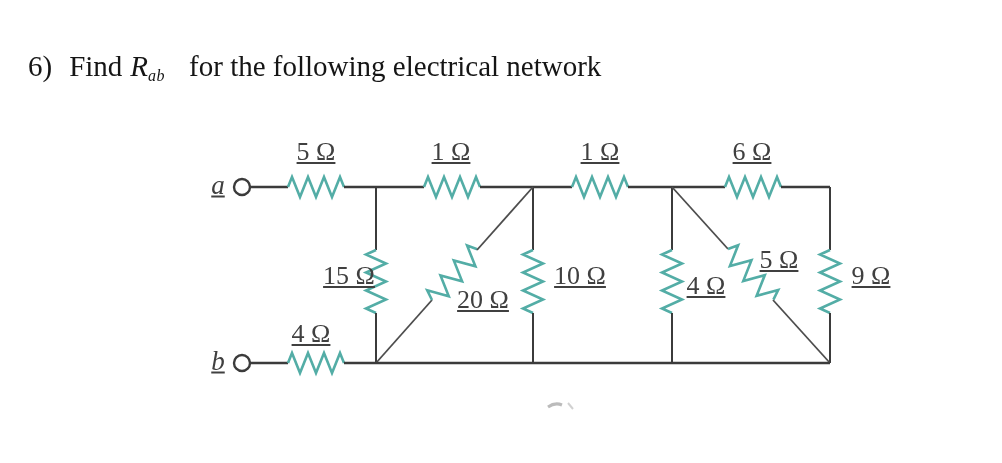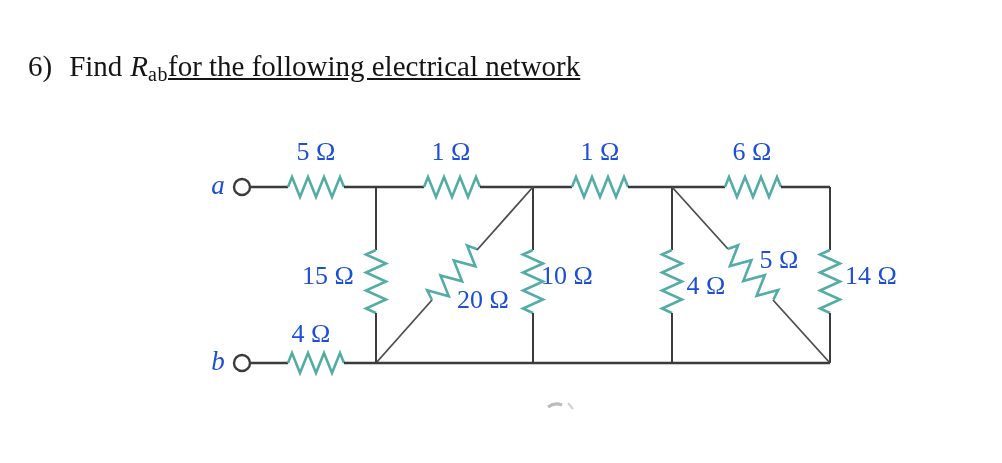--- a/index.html
+++ b/index.html
@@ -18,36 +18,37 @@
   .title {
     position: absolute;
     left: 28px;
     top: 50px;
     font-size: 29px;
     color: #151515;
     white-space: nowrap;
   }
   .title .t-num { margin-right: 17px; }
   .title .t-rvar { font-style: italic; margin-left: 8px; }
-  .title .t-rsub { font-size: 20px; vertical-align: -5px; letter-spacing: 0.5px; }
-  .title .t-rest { margin-left: 0; text-decoration: underline; }
+  .title .t-rsub { font-style: italic; font-size: 16px; vertical-align: -5px; letter-spacing: 0.5px; }
+  .title .t-rest { margin-left: 24px; }
   .circuit-svg {
     position: absolute;
     left: 0;
     top: 0;
     width: 1002px;
     height: 463px;
   }
   .lbl {
     position: absolute;
     transform: translate(-50%, -50%);
     font-size: 26px;
-    color: #1d4ed8;
+    color: #404040;
     white-space: nowrap;
     line-height: 1;
+    text-decoration: underline;
   }
   .term {
     font-style: italic;
     font-size: 27px;
   }
 </style>
 </head>
 <body>
 
 <div class="canvas">
@@ -104,24 +105,24 @@
         <path d="m548 407 q7 -5 14 -2" stroke="#6a6a6a" stroke-width="3"></path>
         <path d="m568 403 5 6" stroke="#9a9a9a" stroke-width="2"></path>
       </g>
     </g>
   </svg>
 
   <div class="lbl" style="left:316px; top:152px;">5 Ω</div>
   <div class="lbl" style="left:451px; top:152px;">1 Ω</div>
   <div class="lbl" style="left:600px; top:152px;">1 Ω</div>
   <div class="lbl" style="left:752px; top:152px;">6 Ω</div>
-  <div class="lbl" style="left:328px; top:276px;">15 Ω</div>
+  <div class="lbl" style="left:349px; top:276px;">15 Ω</div>
   <div class="lbl" style="left:483px; top:300px;">20 Ω</div>
-  <div class="lbl" style="left:567px; top:276px;">10 Ω</div>
+  <div class="lbl" style="left:580px; top:276px;">10 Ω</div>
   <div class="lbl" style="left:706px; top:286px;">4 Ω</div>
   <div class="lbl" style="left:779px; top:260px;">5 Ω</div>
-  <div class="lbl" style="left:871px; top:276px;">14 Ω</div>
+  <div class="lbl" style="left:871px; top:276px;">9 Ω</div>
   <div class="lbl" style="left:311px; top:334px;">4 Ω</div>
 
   <div class="lbl term" style="left:218px; top:185px;">a</div>
   <div class="lbl term" style="left:218px; top:361px;">b</div>
 
 </div>
 
 </body></html>

